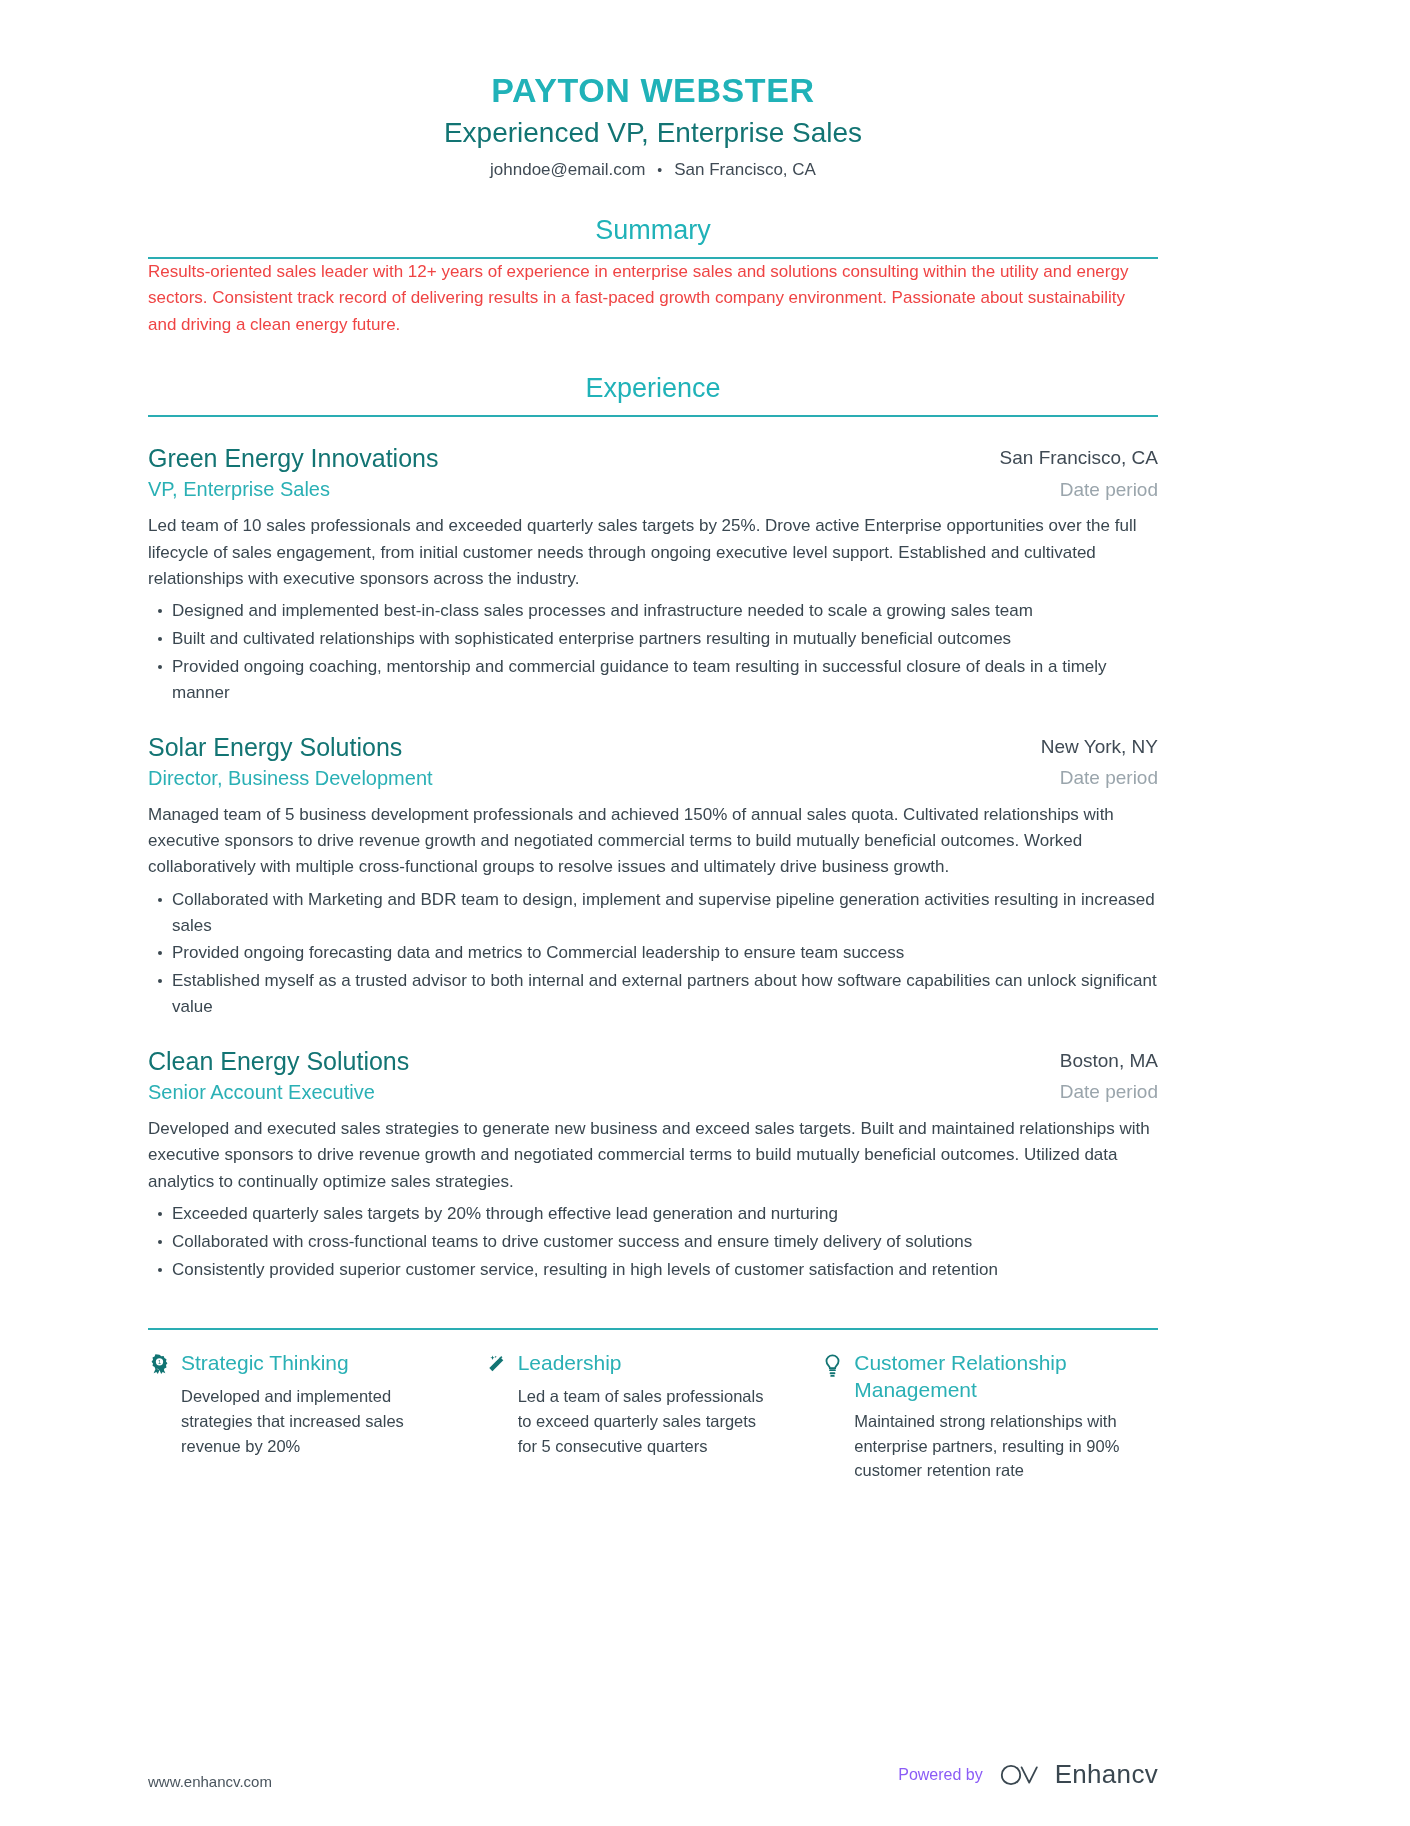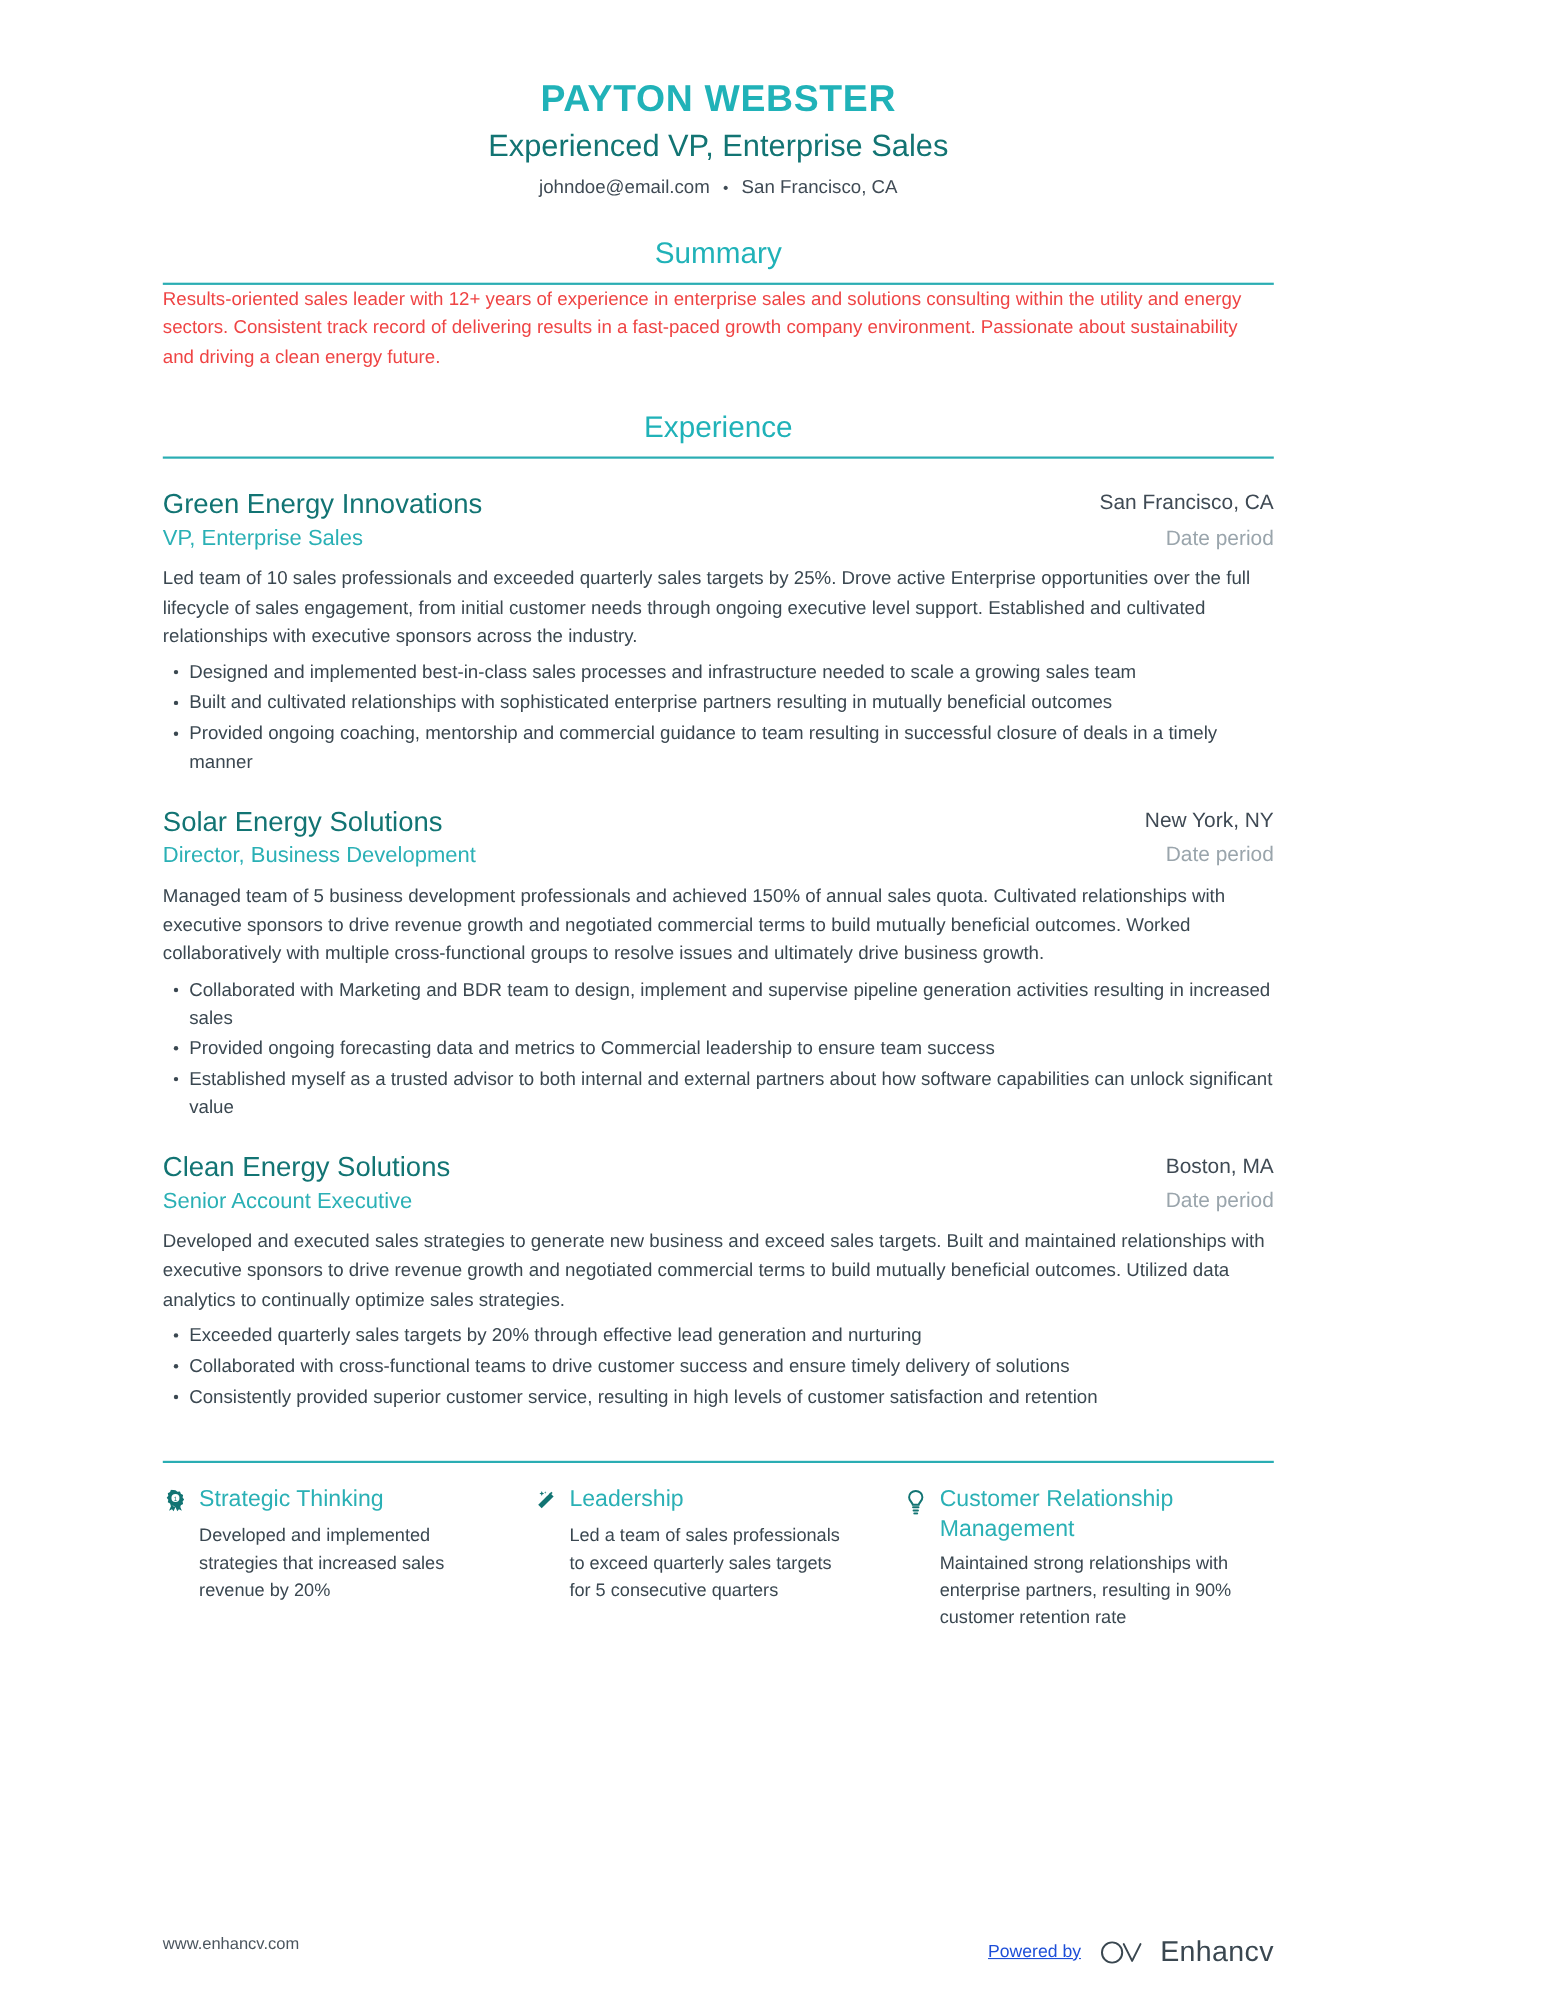--- a/index.html
+++ b/index.html
@@ -210,35 +210,34 @@
     left: 0;
     right: 0;
     bottom: 36px;
   }
   .footer-inner {
     width: 1210px;
     margin: 0 auto;
     padding: 0 100px;
     display: flex;
     justify-content: space-between;
-    align-items: flex-start;
+    align-items: flex-end;
   }
   .footer-url {
     font-size: 15px;
     color: #4a555e;
   }
   .footer-right {
     display: flex;
     align-items: center;
     gap: 16px;
   }
   .powered-by {
     font-size: 16px;
-    color: #1d4ed8;
-    text-decoration: underline;
+    color: #8b5cf6;
   }
   .brand {
     display: flex;
     align-items: center;
     gap: 10px;
   }
   .brand-word {
     font-size: 26px;
     color: #3a4750;
     letter-spacing: 0.3px;

